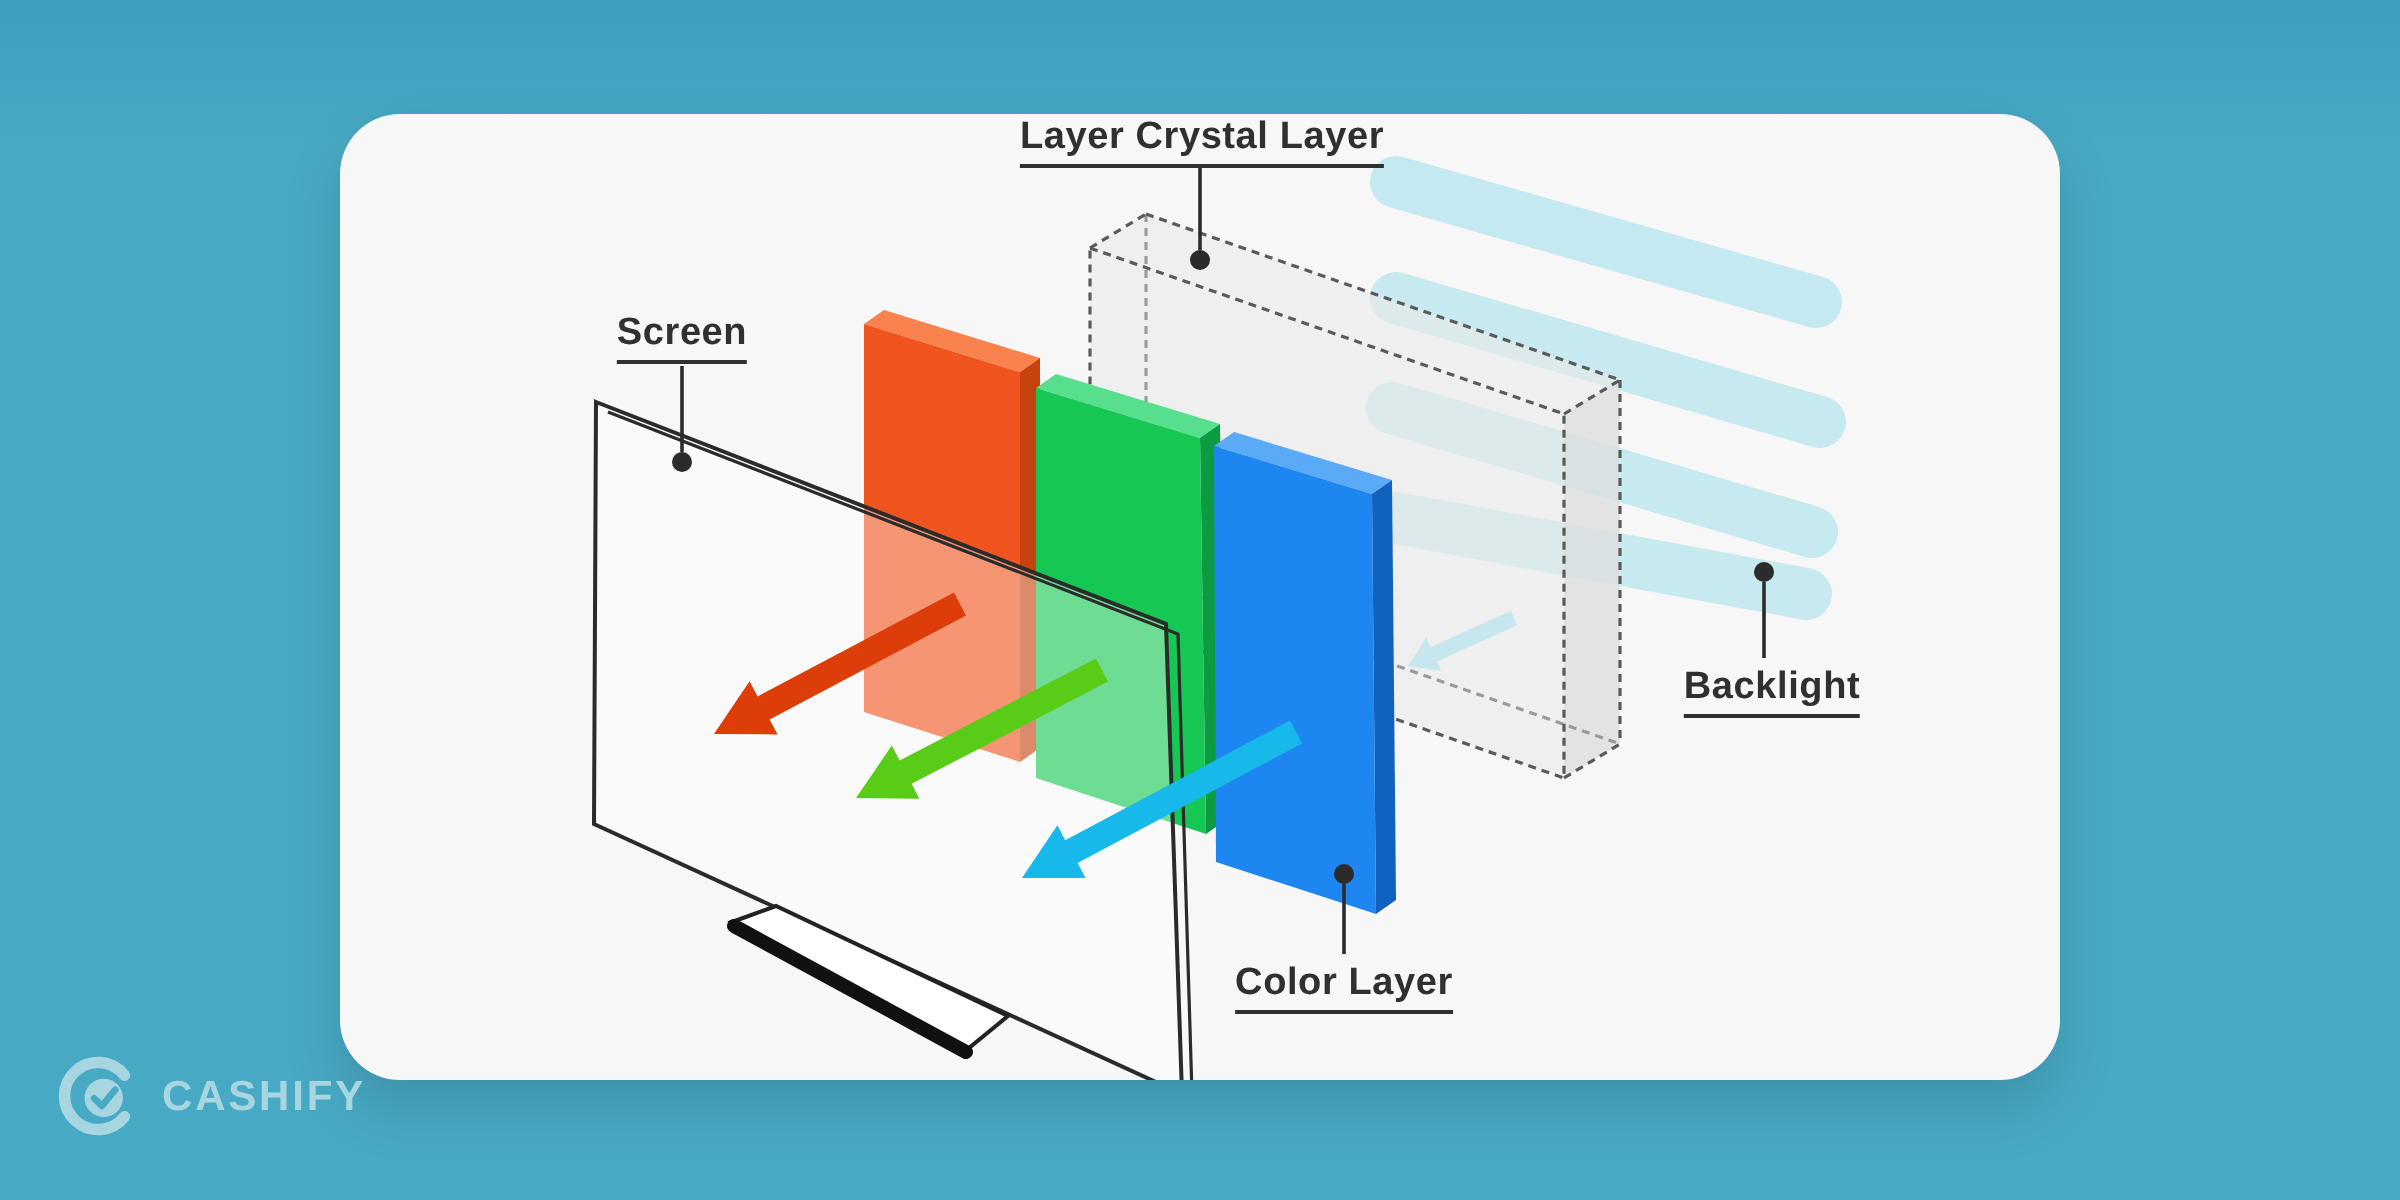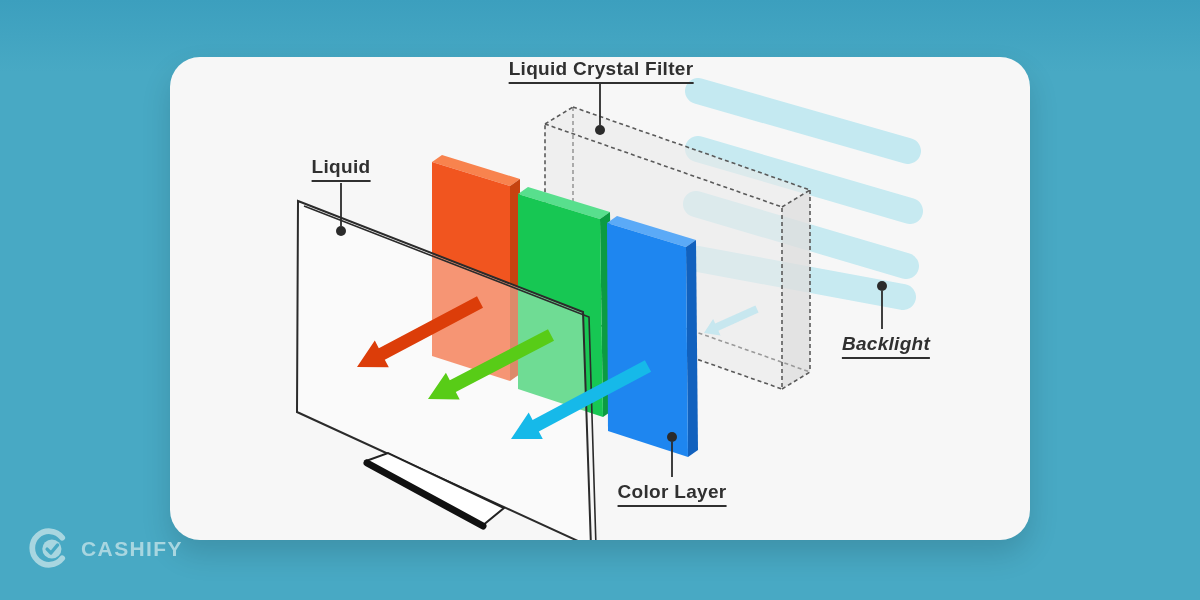--- a/index.html
+++ b/index.html
@@ -16,21 +16,21 @@
   .card svg{position:absolute;left:0;top:0;}
   .dlabel{
     position:absolute;transform:translateX(-50%);
     font-size:19px;font-weight:bold;color:#303030;
     letter-spacing:.3px;white-space:nowrap;
     border-bottom:2.5px solid #303030;padding-bottom:2px;line-height:1.1;
     z-index:5;
   }
   .lbl-lcl{left:431px;top:2px;}
   .lbl-screen{left:171px;top:100px;}
-  .lbl-backlight{left:716px;top:277px;font-style:italic;}
+  .lbl-backlight{left:716px;top:277px;}
   .lbl-colorfilter{left:502px;top:425px;}
   .logo{
     position:absolute;left:26px;top:524px;height:48px;
     display:flex;align-items:center;gap:9px;color:#A8D6E0;z-index:6;
   }
   .logo-text{font-size:21px;font-weight:bold;letter-spacing:1.4px;padding-top:2px;}
 </style>
 </head>
 <body>
 
@@ -92,22 +92,22 @@
       <line x1="502" y1="385" x2="502" y2="420"></line>
     </g>
     <g fill="#2B2B2B">
       <circle cx="430" cy="73" r="5"></circle>
       <circle cx="171" cy="174" r="5"></circle>
       <circle cx="712" cy="229" r="5"></circle>
       <circle cx="502" cy="380" r="5"></circle>
     </g>
   </svg>
 
-  <div class="dlabel lbl-lcl">Liquid Crystal Filter</div>
-  <div class="dlabel lbl-screen">Liquid</div>
+  <div class="dlabel lbl-lcl">Layer Crystal Layer</div>
+  <div class="dlabel lbl-screen">Screen</div>
   <div class="dlabel lbl-backlight">Backlight</div>
   <div class="dlabel lbl-colorfilter">Color Layer</div>
 </div>
 
 <div class="logo">
   <svg width="46" height="46" viewBox="0 0 48 48">
     <path d="M37.8,34.8 A17.5,17.5 0 1 1 37.8,13.2" fill="none" stroke="#A8D6E0" stroke-width="6" stroke-linecap="round"></path>
     <circle cx="27" cy="25" r="10" fill="#A8D6E0"></circle>
     <path d="M22,25.2 L26,29.2 L33,20.8" fill="none" stroke="#48A9C4" stroke-width="3.5" stroke-linecap="round" stroke-linejoin="round"></path>
   </svg>

